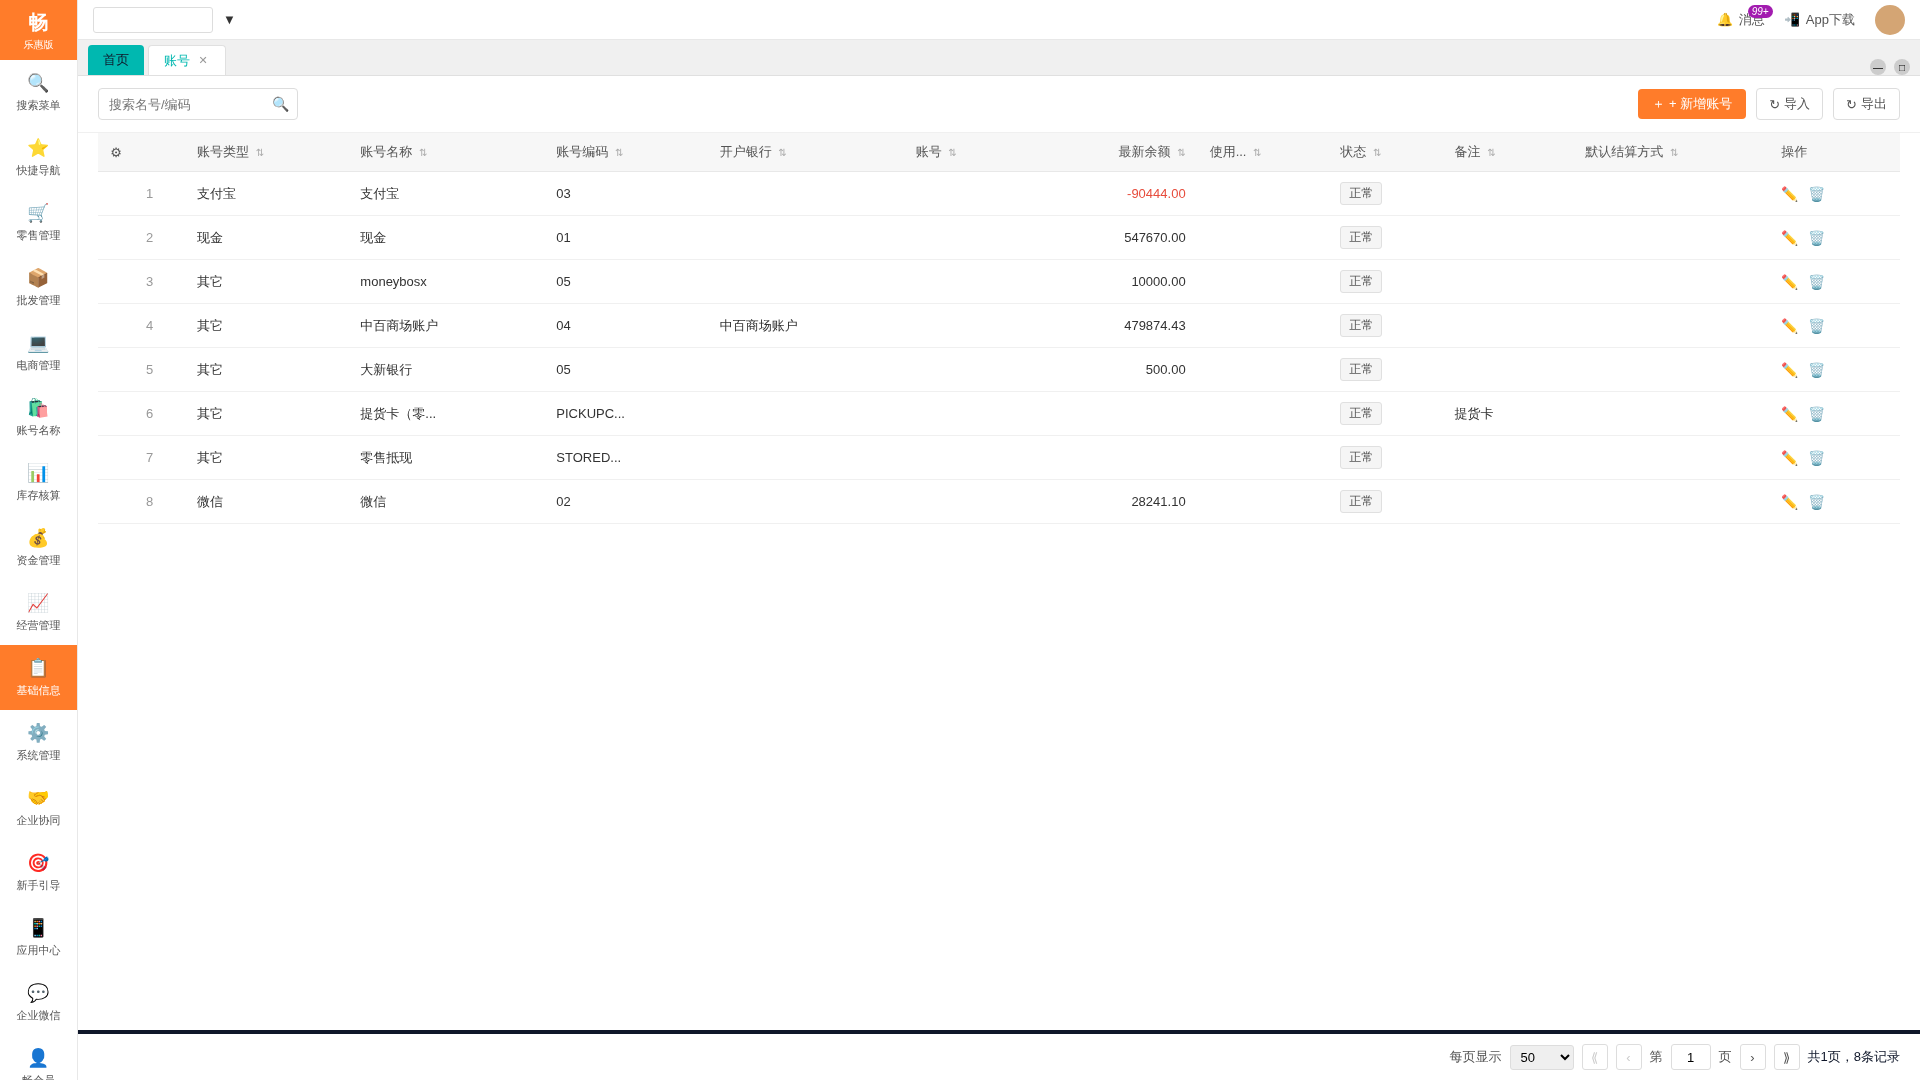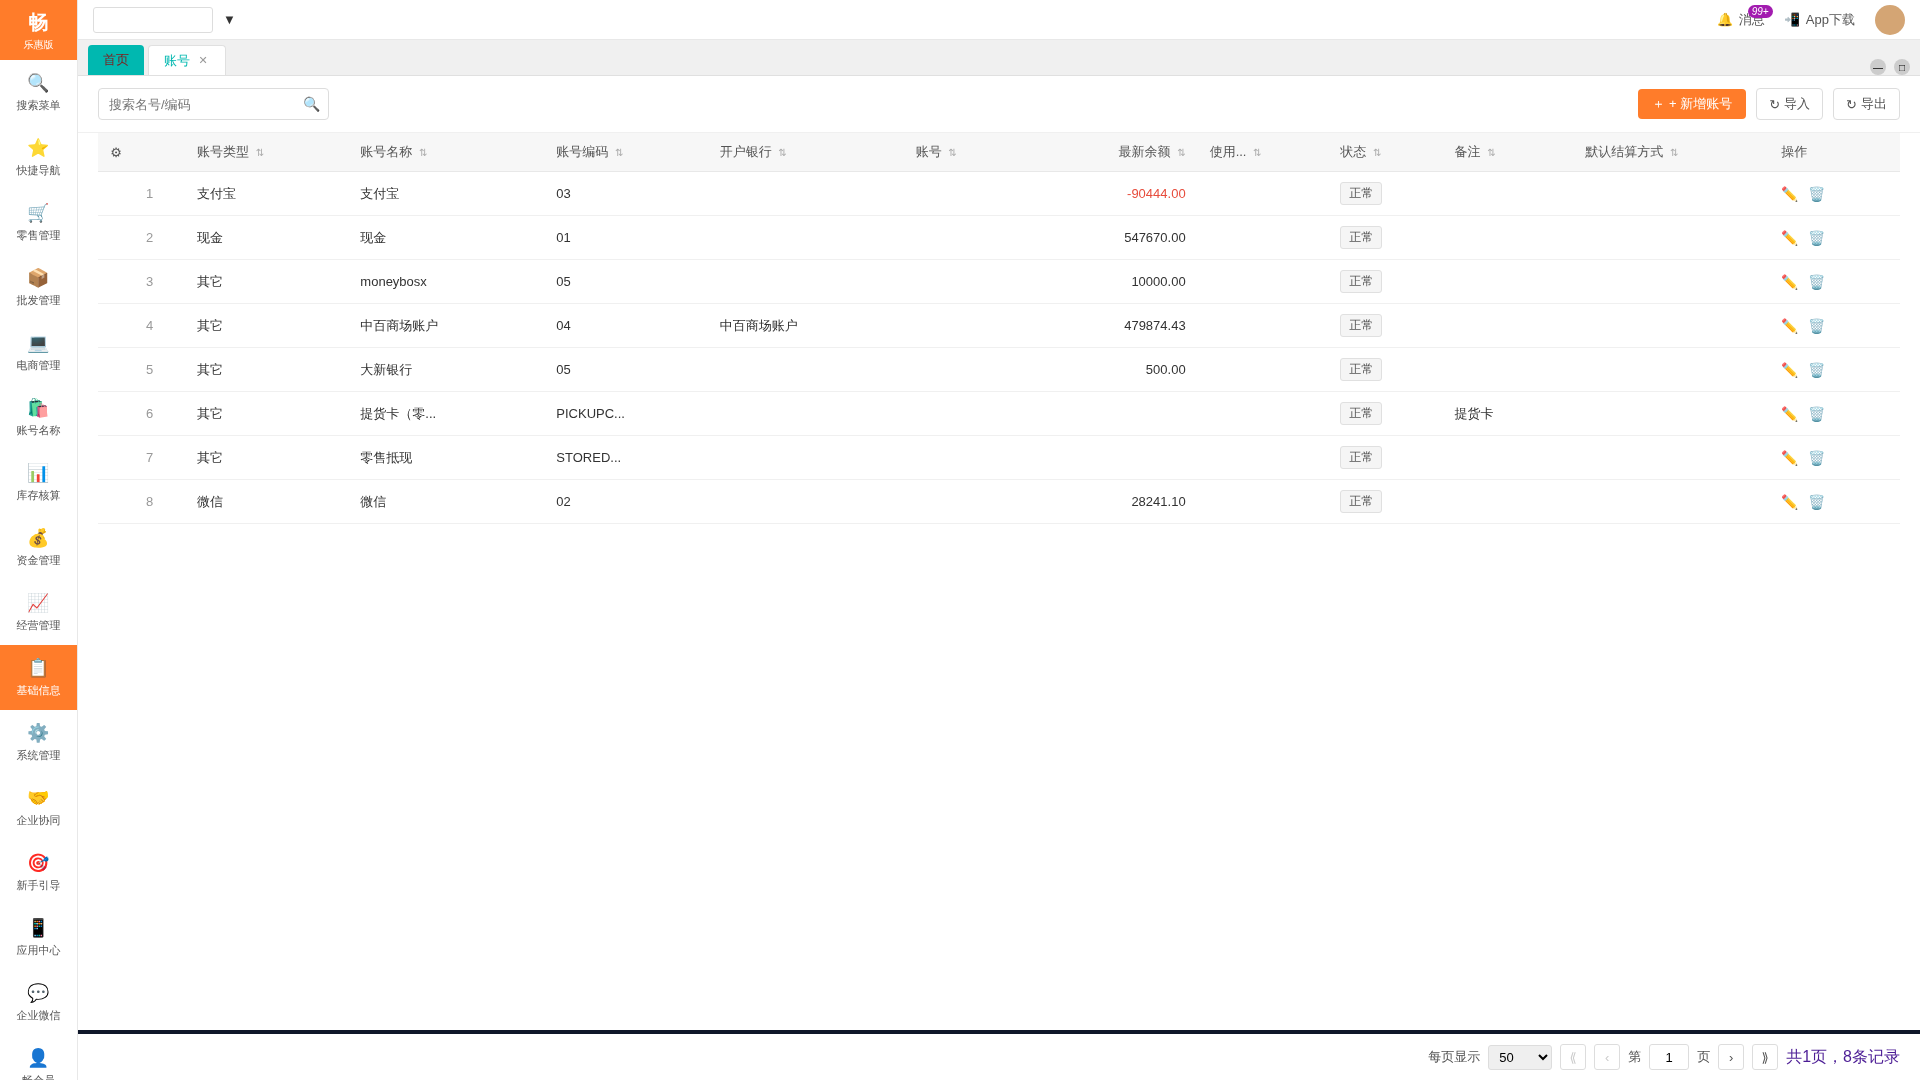--- a/index.html
+++ b/index.html
@@ -164,21 +164,21 @@
       gap: 6px;
     }
     .tab-item.active {
       background: #fff;
       color: #00b8b0;
       border: 1px solid #e0e0e0;
       border-bottom: none;
     }
     .tab-item.home {
       background: #00b8b0;
-      color: #7f1d1d;
+      color: #0f172a;
     }
     .tab-close {
       font-size: 11px;
       color: #999;
       cursor: pointer;
       display: flex;
       align-items: center;
       justify-content: center;
       width: 14px;
       height: 14px;
@@ -209,21 +209,21 @@
       padding: 12px 20px;
       border-bottom: 1px solid #f0f0f0;
       flex-shrink: 0;
     }
     .search-area {
       display: flex;
       align-items: center;
       gap: 8px;
     }
     .search-input {
-      width: 231px;
+      width: 200px;
       height: 32px;
       border: 1px solid #ddd;
       border-radius: 4px;
       padding: 0 30px 0 10px;
       font-size: 13px;
       color: #999;
     }
     .search-btn {
       position: relative;
       right: 32px;
@@ -354,21 +354,21 @@
     }
     .page-btn:disabled { color: #ccc; cursor: not-allowed; }
     .page-input {
       width: 40px;
       height: 26px;
       border: 1px solid #ddd;
       border-radius: 3px;
       text-align: center;
       font-size: 13px;
     }
-    .total-info { color: #4c1d95; font-size: 16px; }
+    .total-info { color: #0f172a; font-size: 13px; }
 
     .col-settings { width: 36px; text-align: center; }
     .col-type { min-width: 100px; }
     .col-name { min-width: 120px; }
     .col-code { min-width: 100px; }
     .col-bank { min-width: 120px; }
     .col-account { min-width: 80px; }
     .col-balance { min-width: 100px; text-align: right; }
     .col-use { min-width: 80px; }
     .col-status { min-width: 70px; }

